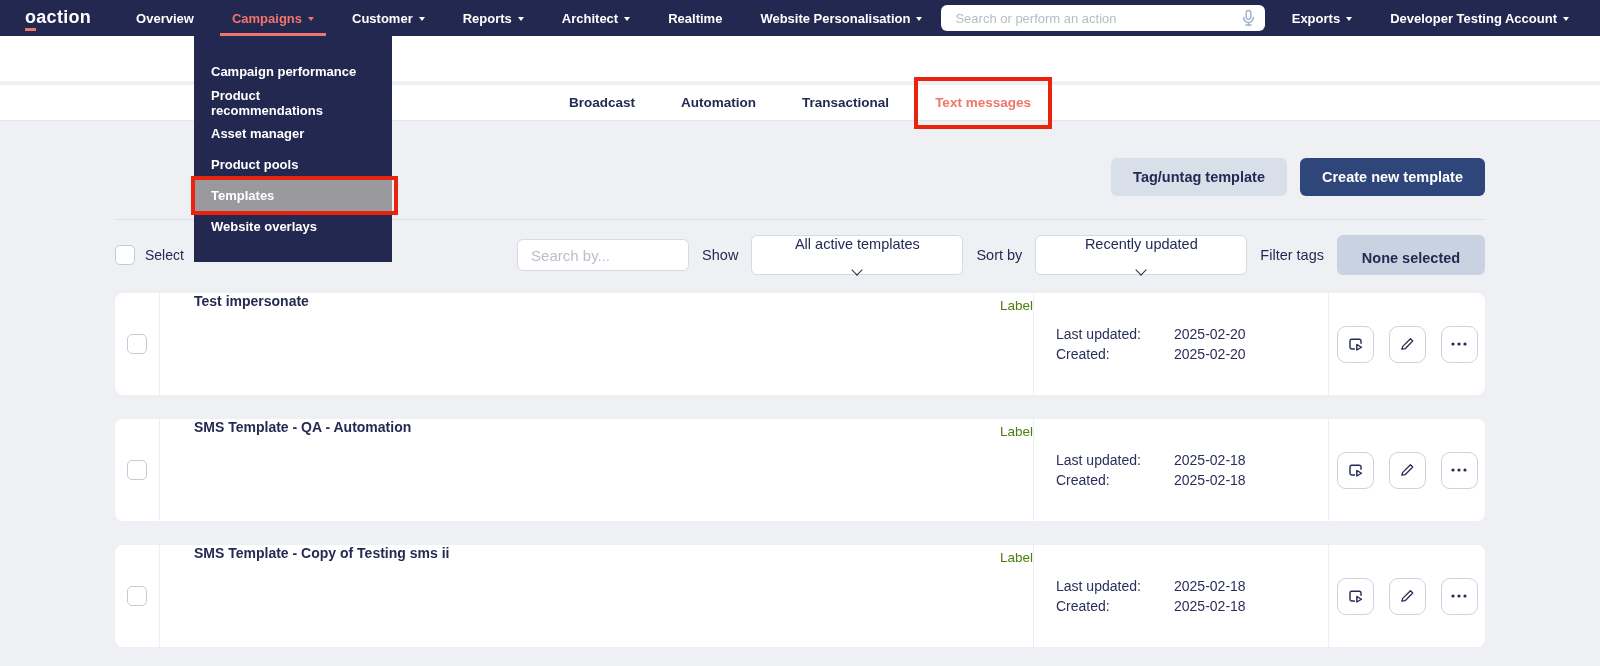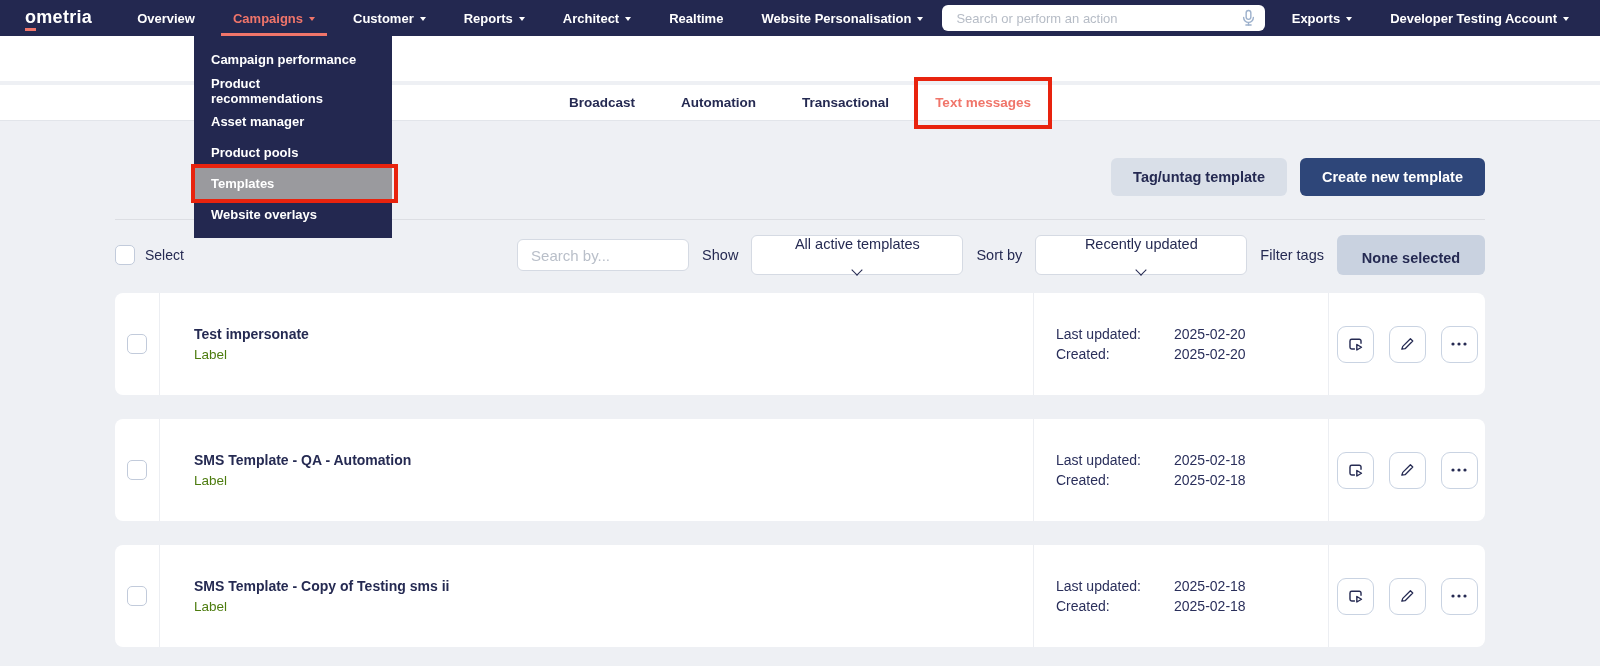--- a/index.html
+++ b/index.html
@@ -31,21 +31,21 @@
     display:flex; align-items:center; padding:0 9px 0 12px;
   }
   .nav-search input {
     border:none; outline:none; flex:1; font-size:13px; color:#3a3f66;
     background:transparent; font-family:inherit;
   }
   .nav-search input::placeholder { color:#b6bcc6; }
   
   .campaigns-menu {
     position:absolute; left:194px; top:36px; width:198px; background:#232850;
-    z-index:50; padding:8px 0;
+    z-index:50; padding:20px 0;
   }
   .menu-item {
     color:#fff; font-size:13px; font-weight:600; padding:0 17px; height:31px;
     display:flex; align-items:center; cursor:pointer; position:relative;
   }
   .menu-item.highlight { background:#9a9a9e; }
   .annotation { position:absolute; border:4px solid #e8230e; z-index:60; pointer-events:none; }
   .menu-annotation { left:-3px; right:-6px; top:-4px; bottom:-4px; }
   
   .page-band { position:absolute; top:36px; left:0; right:0; height:45px; background:#fff; }
@@ -94,39 +94,39 @@
     transform:rotate(45deg); margin-top:-4px; flex:none;
   }
   .btn.grey2 { background:#c9d2e0; color:#252a52; margin-left:13px; width:148px; padding:15px; height:40px; }
   
   .trow {
     margin-top:24px; background:#fff; border-radius:8px; height:102px;
     display:flex; align-items:stretch;
   }
   .trow.first { margin-top:18px; }
   .cell-check { width:45px; border-right:1px solid #eceef2; display:flex; align-items:center; justify-content:center; }
-  .cell-main { flex:1; display:flex; flex-direction:column; justify-content:center; padding-left:34px; }
+  .cell-main { flex:1; display:flex; flex-direction:row; justify-content:space-between; padding-left:34px; }
   .title { font-size:14px; font-weight:bold; color:#252a52; }
   .sub { font-size:13.5px; color:#4d7c0f; margin-top:5px; }
   .cell-dates {
     width:295px; border-left:1px solid #eceef2; display:flex; flex-direction:column;
     justify-content:center; padding-left:22px; font-size:14px; color:#2a2f5b; gap:4px;
   }
   .dlabel { display:inline-block; width:118px; }
   .cell-actions { width:157px; border-left:1px solid #eceef2; display:flex; align-items:center; justify-content:center; gap:15px; }
   .icon-btn {
     width:37px; height:37px; border:1px solid #c9d3e2; border-radius:9px; background:#fff;
     display:flex; align-items:center; justify-content:center; padding:0; cursor:pointer;
   }
 </style>
 </head>
 <body>
 
 <header class="navbar">
-  <div class="logo"><span class="logo-o">o</span><span>metria</span></div>
+  <div class="logo"><span class="logo-o">o</span><span>action</span></div>
   <div class="nav-item">
       <span>Overview</span>
     </div>
   <div class="nav-item salmon">
     <span>Campaigns</span>
     <span class="caret"></span>
     <span class="nav-underline"></span>
   </div>
   <div class="nav-item">
       <span>Customer</span>

